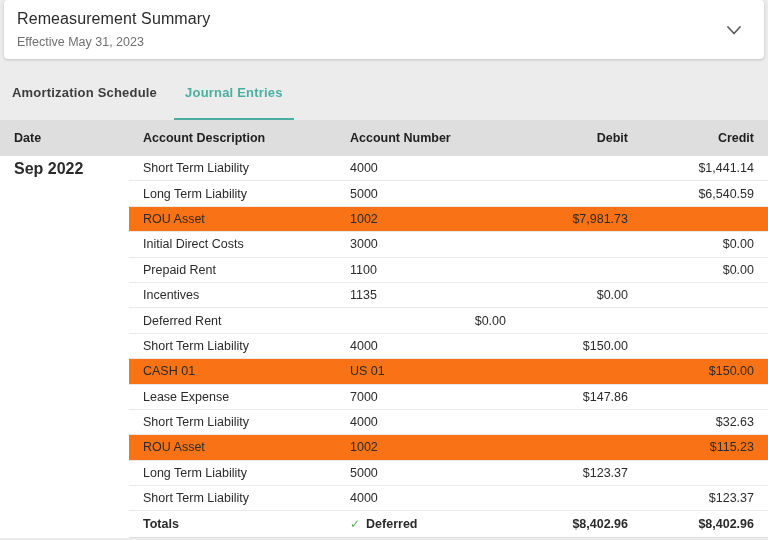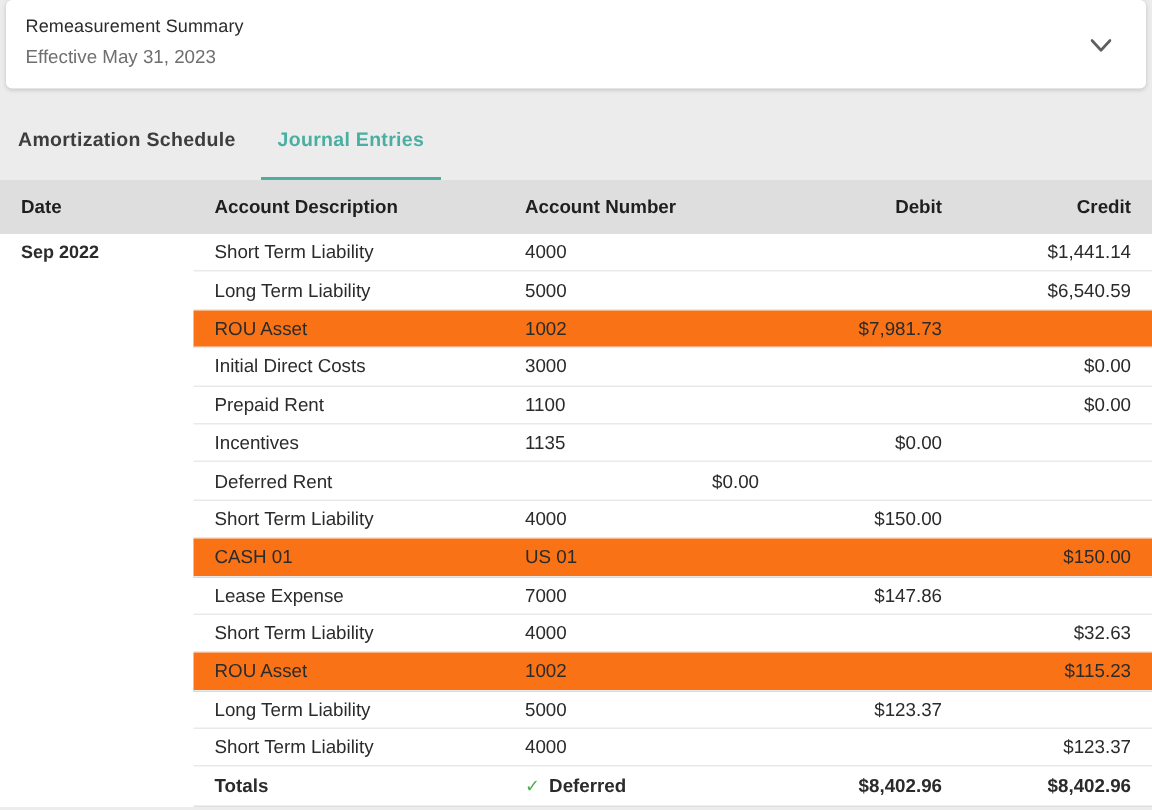--- a/index.html
+++ b/index.html
@@ -14,21 +14,21 @@
   
   .summary-card {
     margin: 0 4px;
     height: 59px;
     background: #ffffff;
     border-radius: 4px;
     box-shadow: 0 1px 3px rgba(0,0,0,0.18);
     padding: 10px 16px 0 13px;
     position: relative;
   }
-  .summary-title { font-size: 12px; font-weight: 500; color: #2b2b2b; letter-spacing: .1px; }
+  .summary-title { font-size: 16px; font-weight: 500; color: #2b2b2b; letter-spacing: .1px; }
   .summary-subtitle { font-size: 12.5px; color: #6f6f6f; margin-top: 7px; }
   .expand-btn {
     position: absolute; right: 18px; top: 18px;
     width: 24px; height: 24px;
     background: none; border: none; cursor: pointer;
     display: flex; align-items: center; justify-content: center;
   }
 
   
   .tab-bar {
@@ -65,21 +65,21 @@
     padding-right: 14px;
   }
   .thead .c-date { padding-left: 14px; }
   .thead .c-desc, .thead .c-num { padding-left: 14px; }
   .thead .c-debit, .thead .c-credit { text-align: right; }
 
   .tbody { display: flex; }
   .date-col { width: 129px; flex: none; padding: 0 0 0 14px; }
   .date-group-label {
     display: block;
-    font-size: 12px; font-weight: bold; color: #2b2b2b;
+    font-size: 16px; font-weight: bold; color: #2b2b2b;
     line-height: 25.4px;
   }
   .rows-col { flex: 1; min-width: 0; }
 
   .row {
     display: grid;
     grid-template-columns: 207px 170px 122px 1fr;
     align-items: center;
     height: 25.4px;
     border-bottom: 1px solid #e9e9e9;

